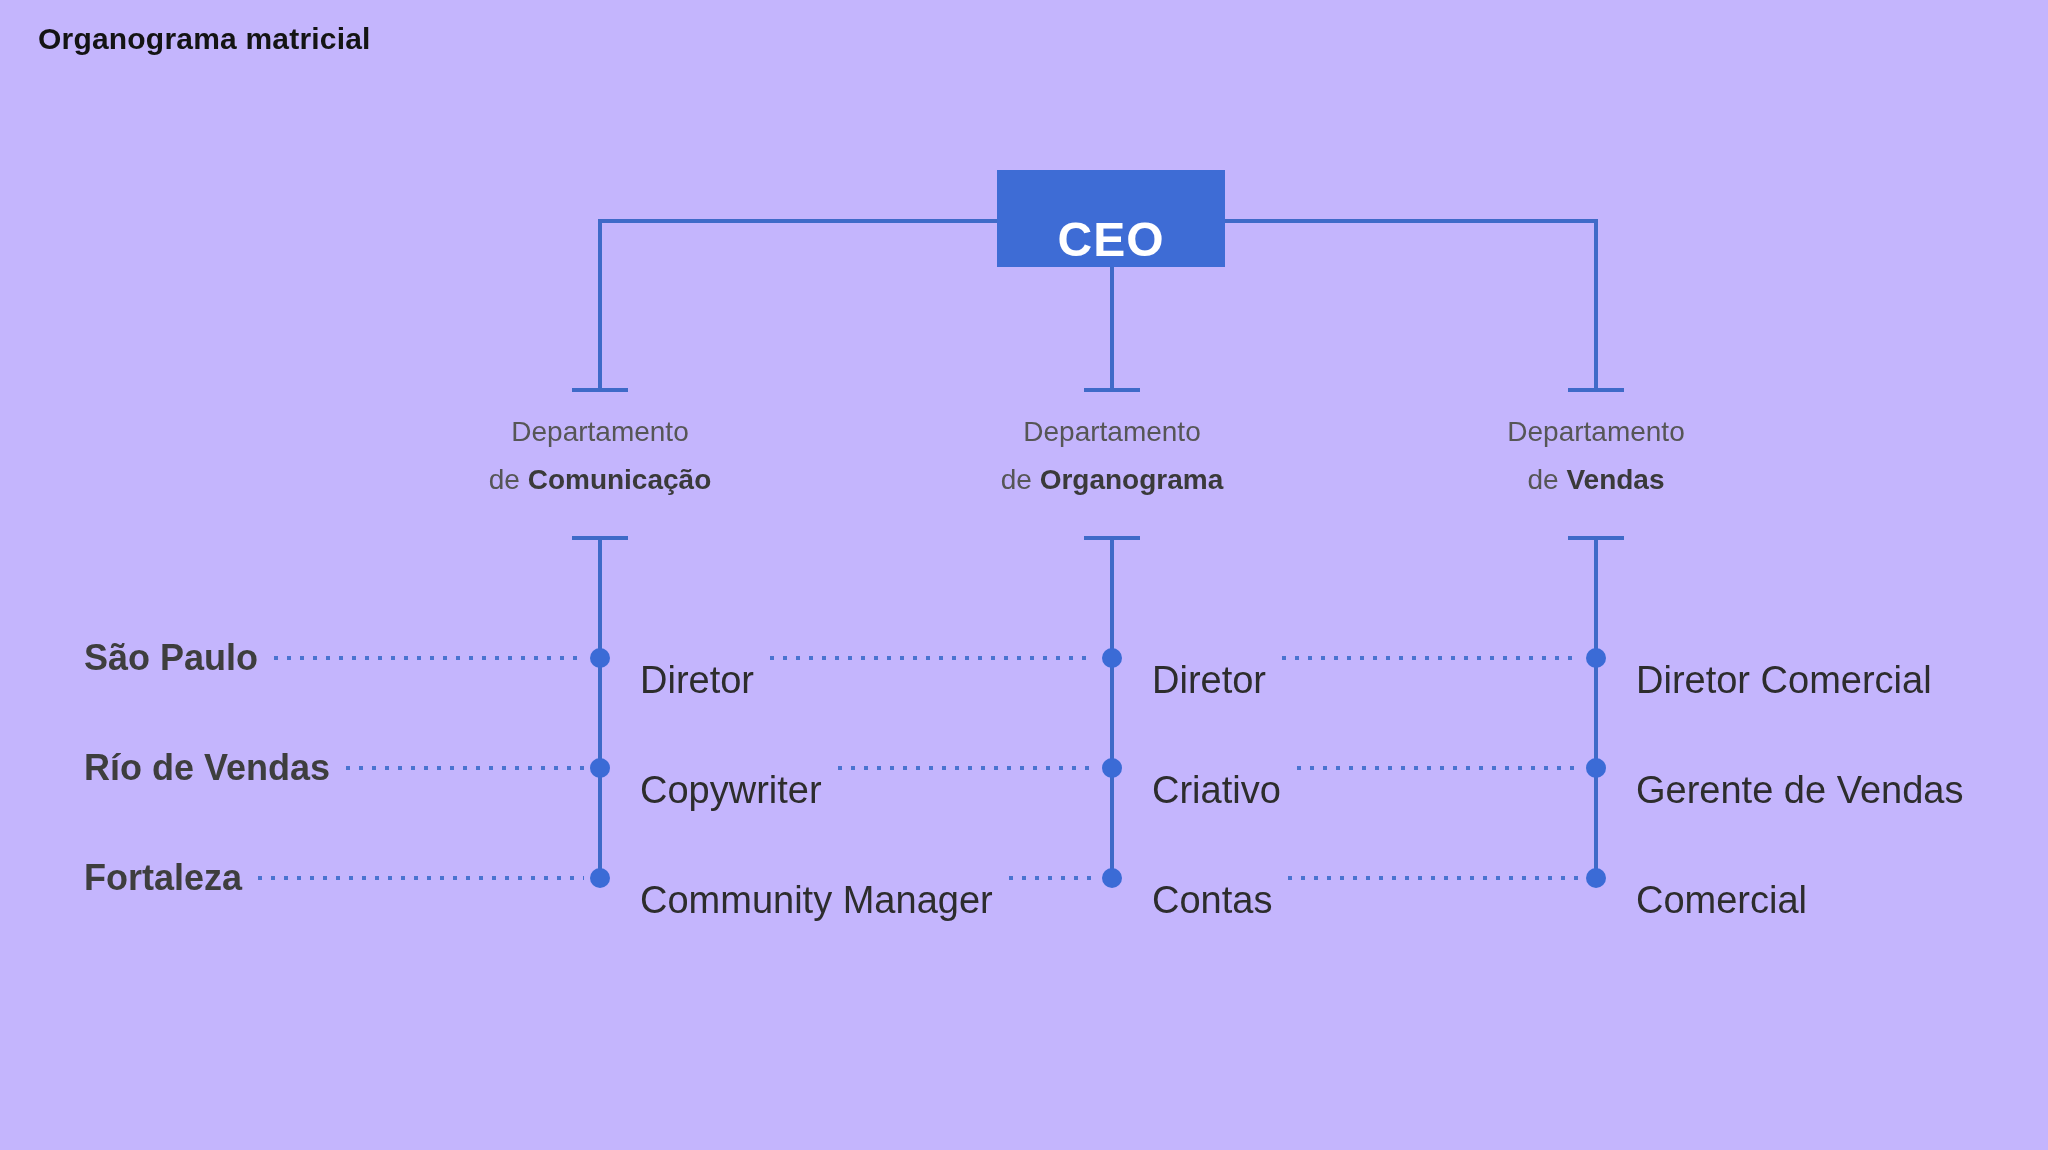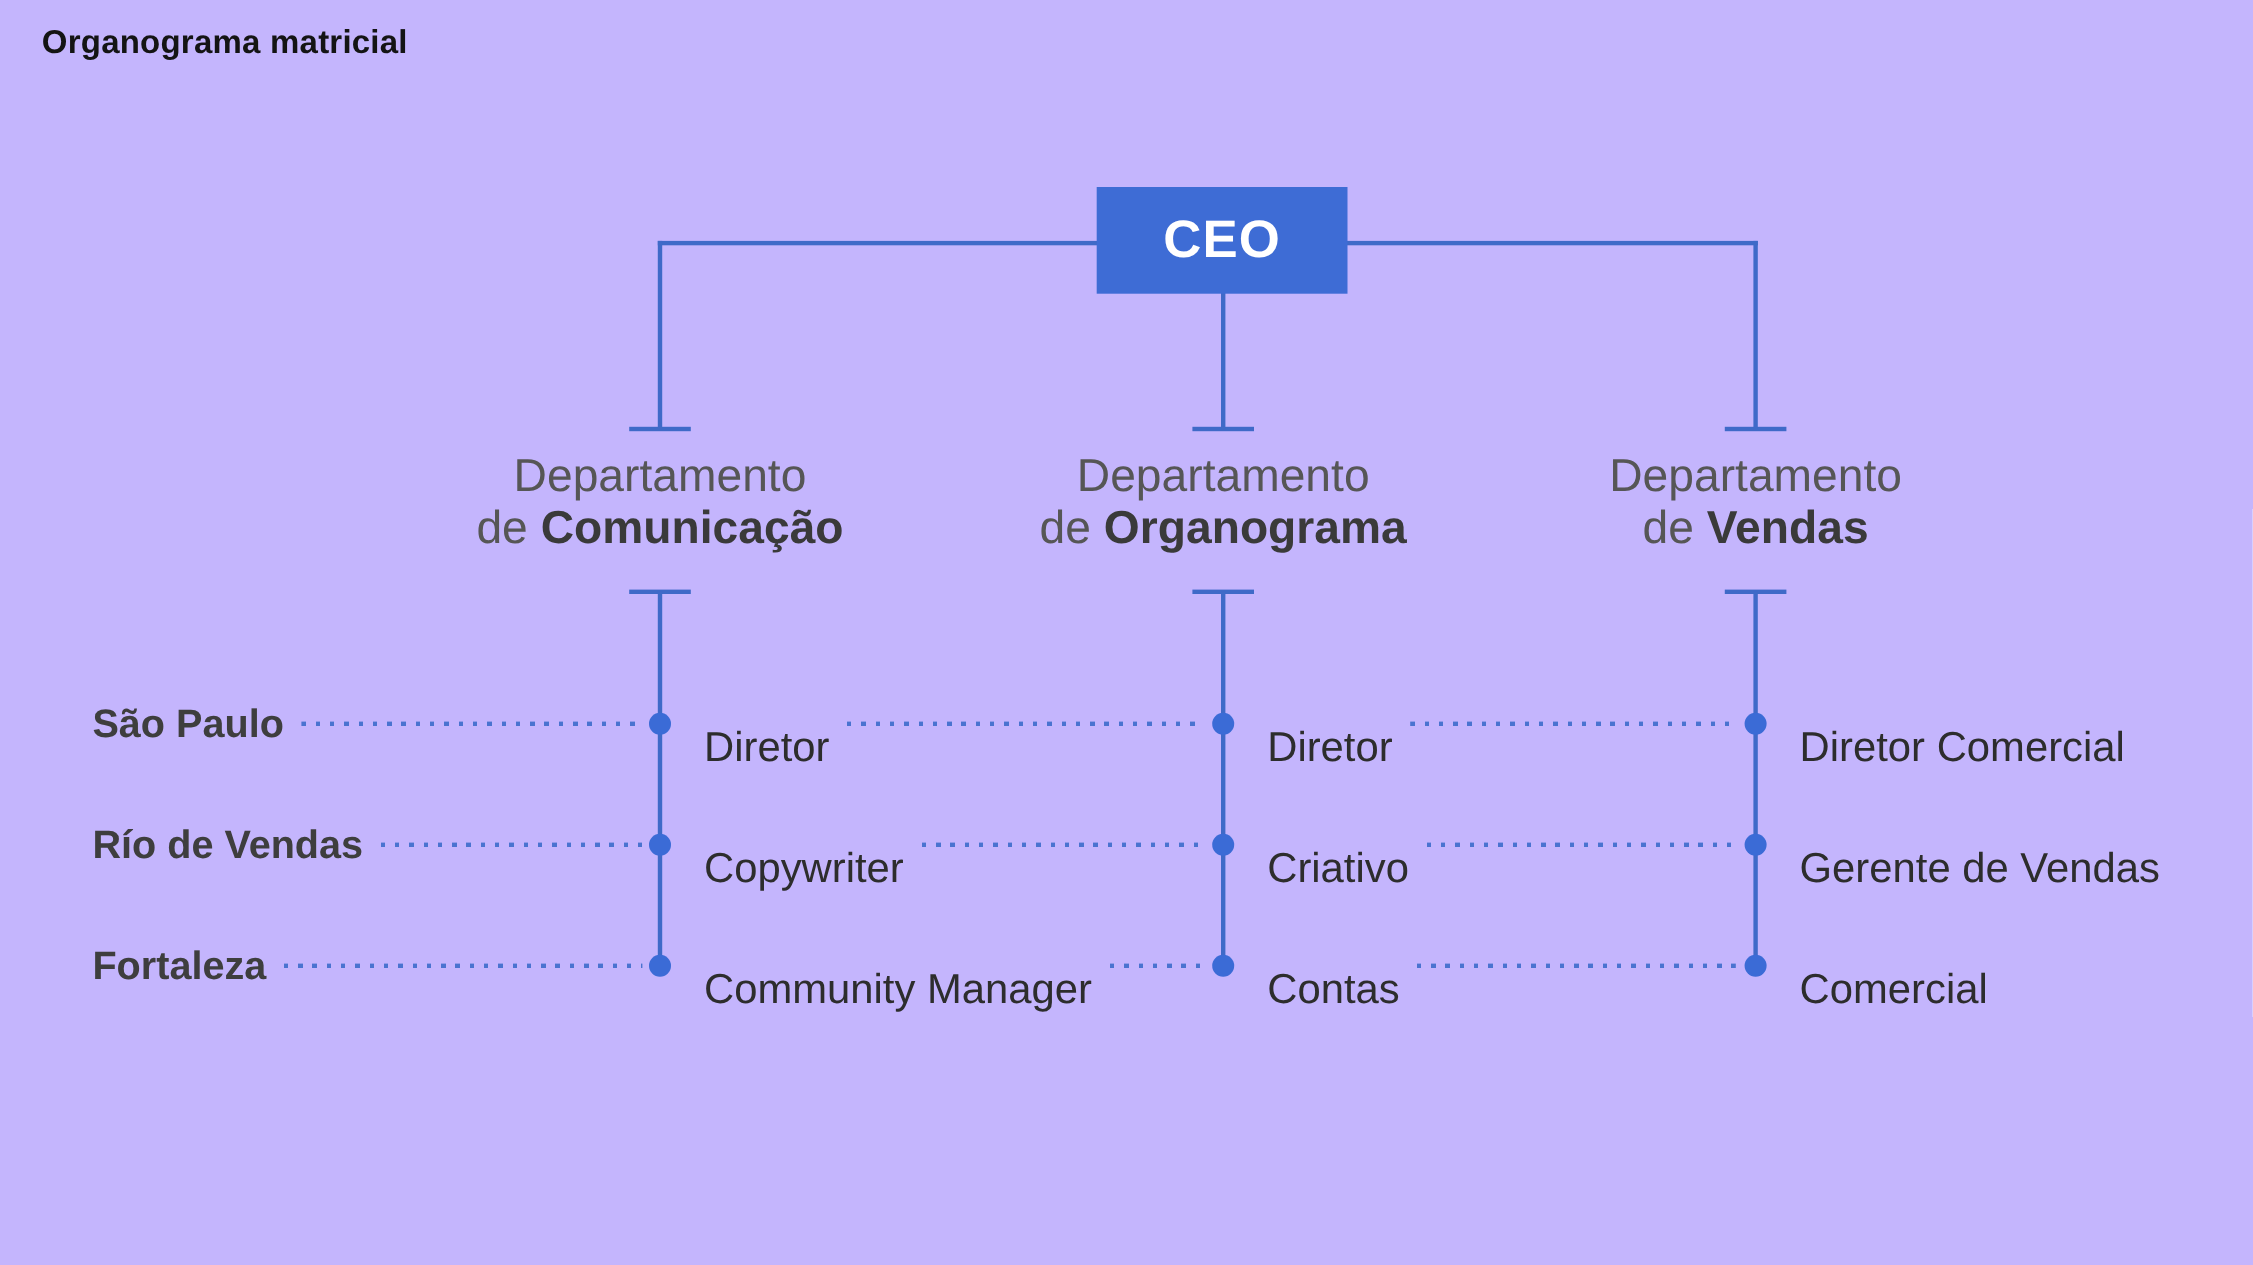--- a/index.html
+++ b/index.html
@@ -47,34 +47,34 @@
   
   .ceo-box {
     position: absolute;
     left: 997px;
     top: 170px;
     width: 228px;
     height: 97px;
     background: var(--accent-blue, #3e6cd5);
     color: #ffffff;
     display: flex;
-    align-items: center;
+    align-items: flex-end;
     justify-content: center;
     font-size: 48px;
     font-weight: 700;
     letter-spacing: 1px;
     z-index: 2;
   }
   
   .dept {
     position: absolute;
     top: 408px;
     transform: translateX(-50%);
     text-align: center;
-    font-size: 42px;
+    font-size: 28px;
     line-height: 48px;
     color: var(--dept-gray, #565656);
     white-space: nowrap;
     z-index: 2;
   }
   .dept-1 { left: 600px; }
   .dept-2 { left: 1112px; }
   .dept-3 { left: 1596px; }
   .dept b { color: var(--dept-dark, #3a3a3a); font-weight: 700; }
   

